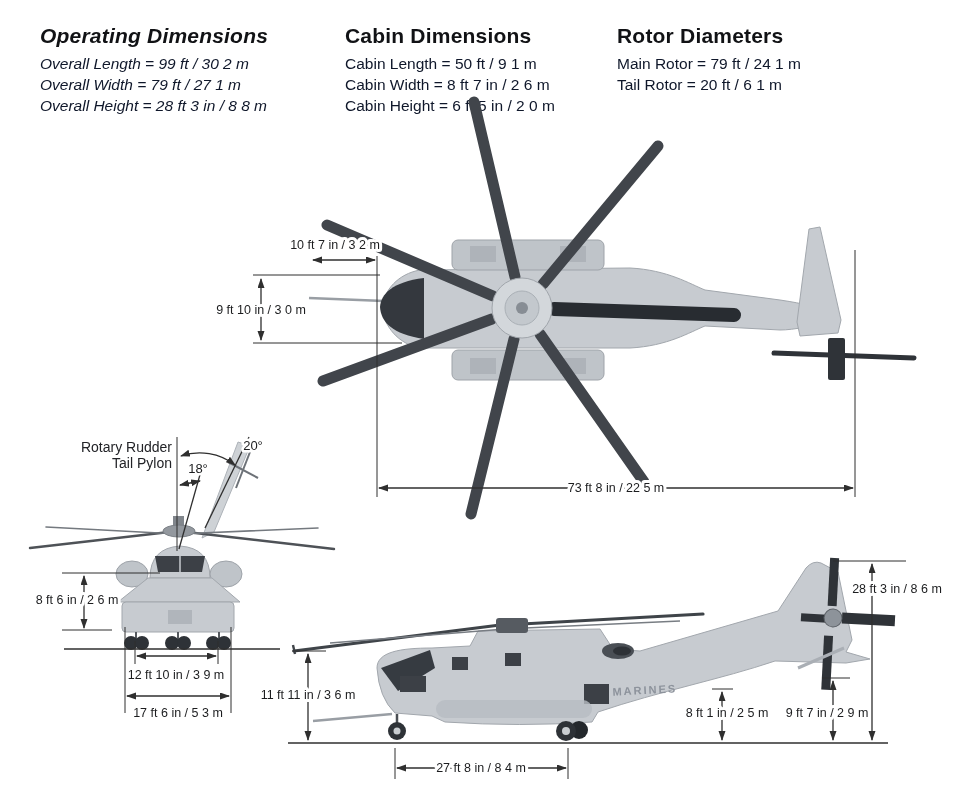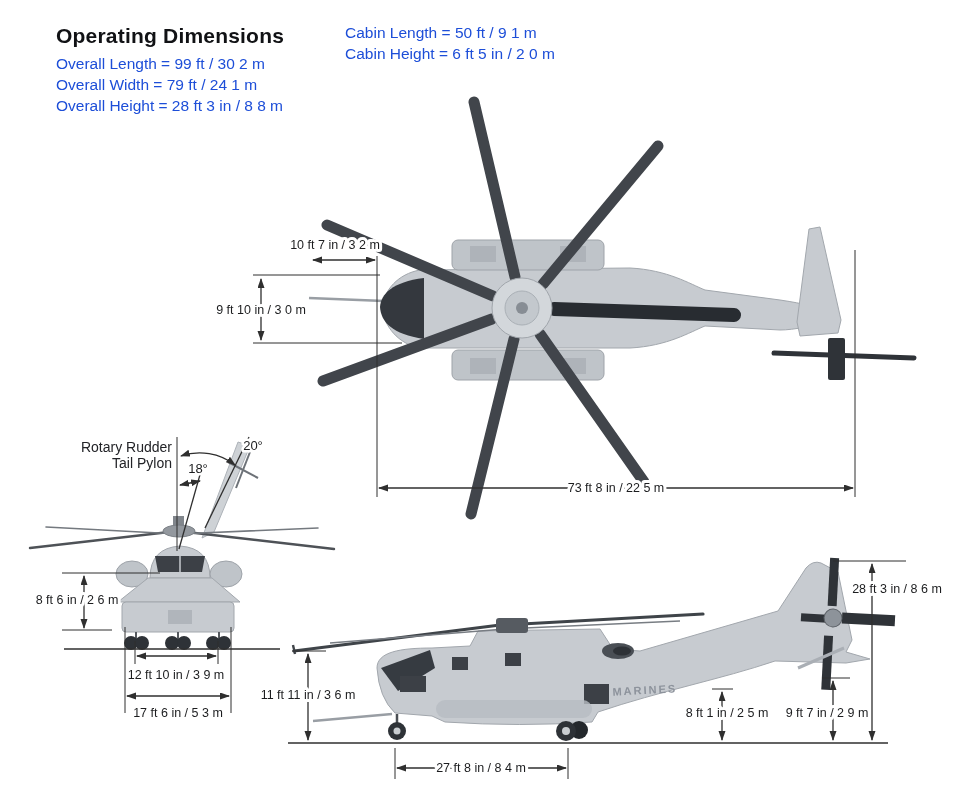--- a/index.html
+++ b/index.html
@@ -1,21 +1,21 @@
 <!DOCTYPE html>
 <html><head>
 <meta charset="utf-8">
 <style>
   html,body{margin:0;padding:0;background:#ffffff;}
   #canvas{position:relative;width:956px;height:799px;background:#ffffff;overflow:hidden;
           font-family:"Liberation Sans",sans-serif;}
   .spec-col{position:absolute;top:24px;}
   .spec-col h1{margin:0 0 7px 0;font-size:21px;font-weight:bold;color:#111215;letter-spacing:0.2px;}
-  .spec-col .spec-line{margin:0 0 4px 0;font-size:15.5px;color:#1d4ed8;line-height:17px;}
-  #col-operating{left:56px;}
+  .spec-col .spec-line{margin:0 0 4px 0;font-size:15.5px;color:#0f172a;line-height:17px;}
+  #col-operating{left:40px;font-style:italic;}
   #col-cabin{left:345px;}
   #col-rotor{left:617px;}
   svg{position:absolute;left:0;top:0;}
   .dim{stroke:#2f2f2f;stroke-width:1.3;fill:none;}
   .ext{stroke:#2f2f2f;stroke-width:1;fill:none;}
   .dim-label{font:12.5px "Liberation Sans",sans-serif;fill:#1c1d1f;text-anchor:middle;
              paint-order:stroke;stroke:#ffffff;stroke-width:6px;stroke-linejoin:round;}
   .angle-label{font:13px "Liberation Sans",sans-serif;fill:#1c1d1f;text-anchor:middle;
              paint-order:stroke;stroke:#ffffff;stroke-width:5px;stroke-linejoin:round;}
   .note-label{font:14px "Liberation Sans",sans-serif;fill:#222327;text-anchor:end;}
@@ -29,29 +29,36 @@
   .blade-thin2{stroke:#74797f;stroke-width:1.6;fill:none;stroke-linecap:round;}
 </style>
 </head>
 <body>
 
 <div id="canvas">
 
   <div class="spec-col" id="col-operating">
     <h1>Operating Dimensions</h1>
     <p class="spec-line">Overall Length = 99 ft / 30 2 m</p>
-    <p class="spec-line">Overall Width = 79 ft / 24 1 m</p>
+    <p class="spec-line">Overall Width = 79 ft / 27 1 m</p>
     <p class="spec-line">Overall Height = 28 ft 3 in / 8 8 m</p>
   </div>
 
   <div class="spec-col" id="col-cabin">
+    <h1>Cabin Dimensions</h1>
     <p class="spec-line">Cabin Length = 50 ft / 9 1 m</p>
+    <p class="spec-line">Cabin Width = 8 ft 7 in / 2 6 m</p>
     <p class="spec-line">Cabin Height = 6 ft 5 in / 2 0 m</p>
   </div>
 
+  <div class="spec-col" id="col-rotor">
+    <h1>Rotor Diameters</h1>
+    <p class="spec-line">Main Rotor = 79 ft / 24 1 m</p>
+    <p class="spec-line">Tail Rotor = 20 ft / 6 1 m</p>
+  </div>
 
   <svg width="956" height="799" viewBox="0 0 956 799">
     <defs>
       <marker id="ae" markerWidth="10" markerHeight="8" refX="9" refY="3.5" orient="auto" markerUnits="userSpaceOnUse">
         <path d="M0,0 L10,3.5 L0,7 Z" fill="#2f2f2f"></path>
       </marker>
       <marker id="as" markerWidth="10" markerHeight="8" refX="9" refY="3.5" orient="auto-start-reverse" markerUnits="userSpaceOnUse">
         <path d="M0,0 L10,3.5 L0,7 Z" fill="#2f2f2f"></path>
       </marker>
     </defs>

